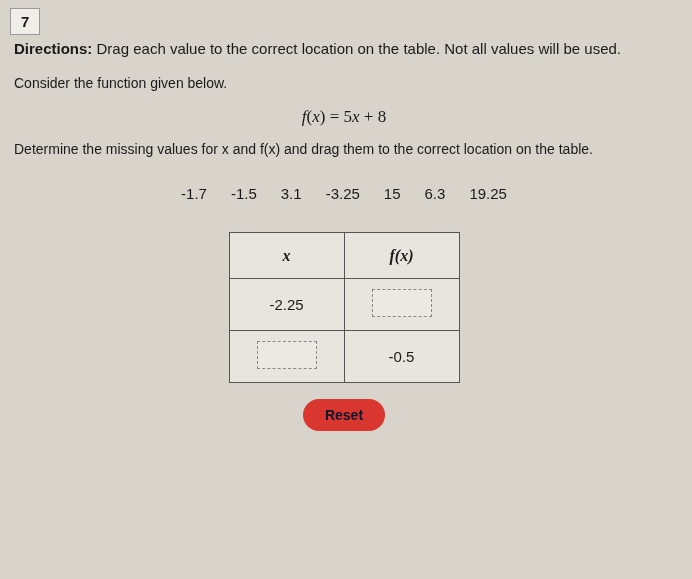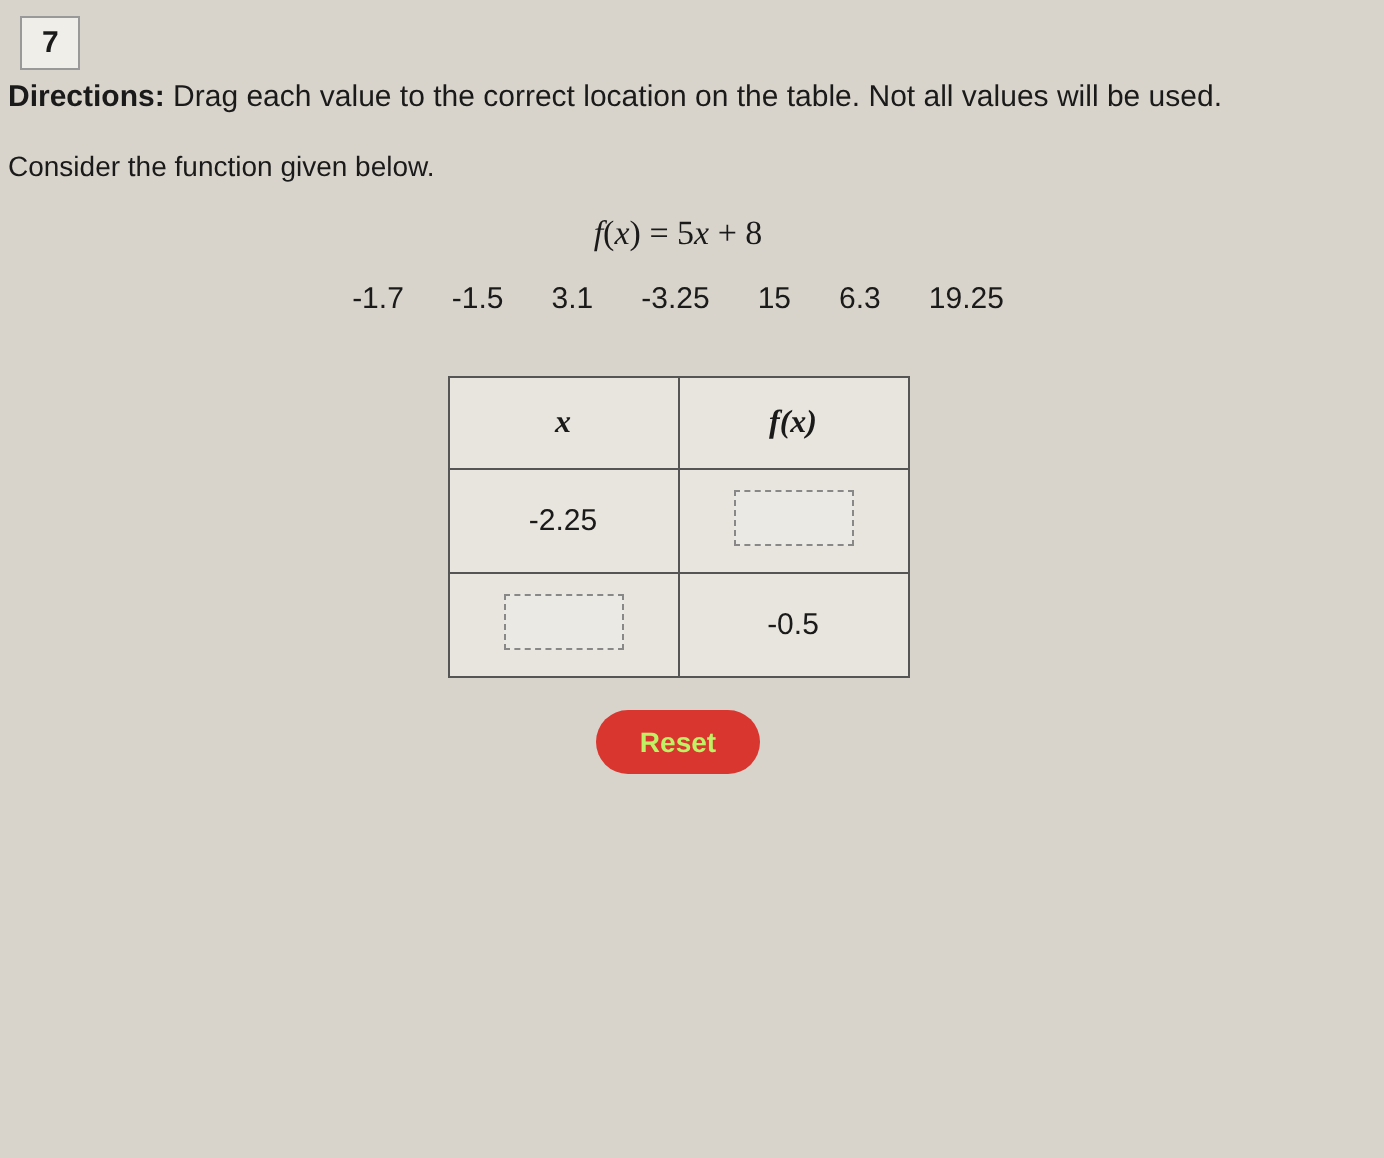--- a/index.html
+++ b/index.html
@@ -20,21 +20,21 @@
       position: absolute;
       top: 8px;
       left: 10px;
       background: #f0eee8;
       border: 1px solid #999;
       padding: 4px 10px;
       font-size: 15px;
       font-weight: bold;
     }
     .content {
-      padding: 40px 18px 0 4px;
+      padding: 40px 18px 0 14px;
     }
     .directions {
       font-size: 15px;
       margin-bottom: 18px;
     }
     .directions strong {
       font-weight: bold;
     }
     .consider {
       font-size: 14px;
@@ -101,21 +101,21 @@
       border: 1.5px dashed #888;
       background: rgba(255,255,255,0.15);
     }
     .reset-container {
       display: flex;
       justify-content: center;
       margin-top: 16px;
     }
     .reset-btn {
       background: #d9362f;
-      color: #bef264;
+      color: #0f172a;
       border: none;
       border-radius: 18px;
       padding: 8px 22px;
       font-size: 14px;
       font-weight: bold;
       cursor: pointer;
     }
   </style>
 </head>
 <body>
@@ -126,20 +126,21 @@
   <p class="directions">
     <strong>Directions:</strong><span> Drag each value to the correct location on the table. Not all values will be used.</span>
   </p>
 
   <p class="consider">Consider the function given below.</p>
 
   <div class="equation">
     <span>f</span><span class="roman">(</span><span>x</span><span class="roman">)</span><span class="roman"> = </span><span class="roman">5</span><span>x</span><span class="roman"> + 8</span>
   </div>
 
+  <p class="determine">Determine the missing values for x and f(x) and drag them to the correct location on the table.</p>
 
   <div class="drag-values">
     <span class="drag-value">-1.7</span>
     <span class="drag-value">-1.5</span>
     <span class="drag-value">3.1</span>
     <span class="drag-value">-3.25</span>
     <span class="drag-value">15</span>
     <span class="drag-value">6.3</span>
     <span class="drag-value">19.25</span>
   </div>

